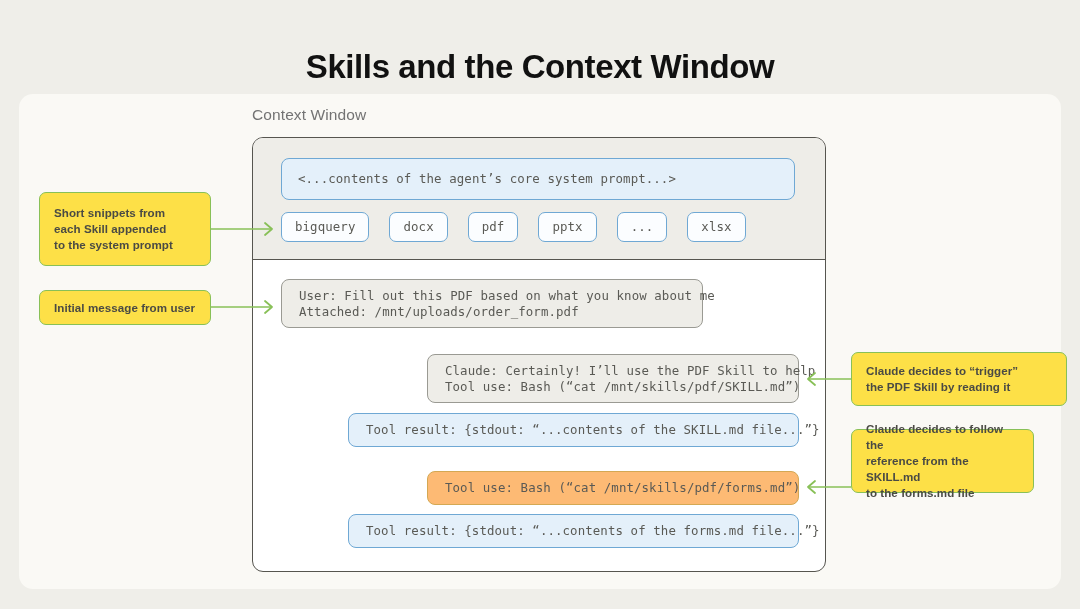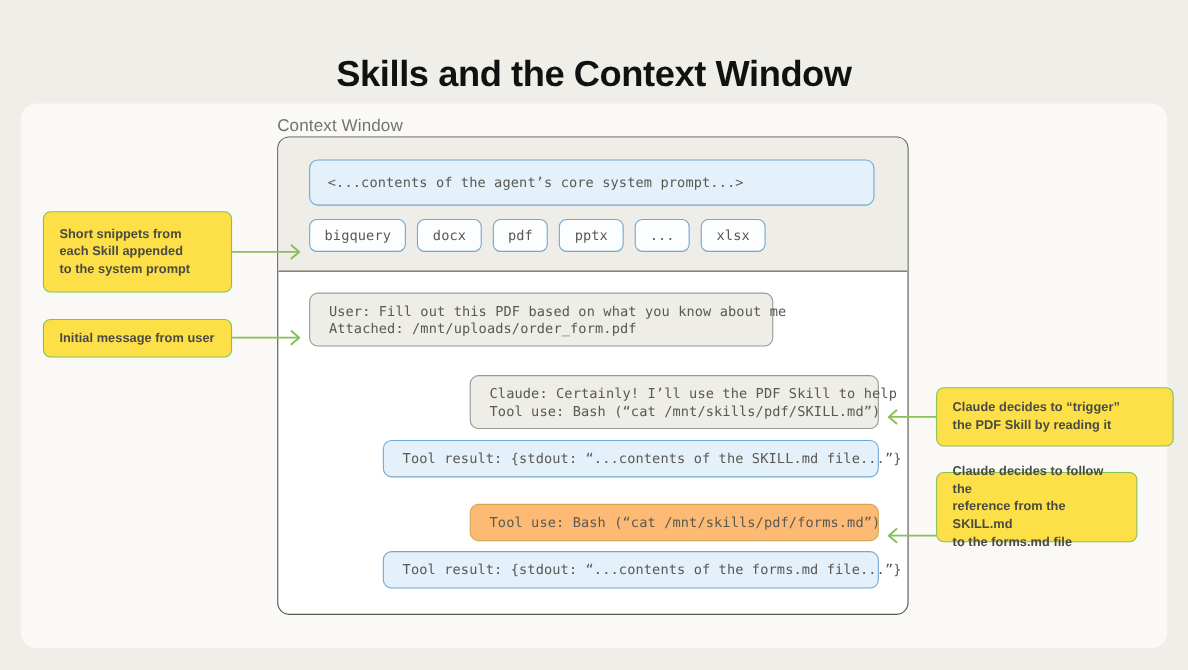--- a/index.html
+++ b/index.html
@@ -48,21 +48,21 @@
     font-size: 15.5px;
     font-weight: 500;
     color: #737373;
     letter-spacing: 0.1px;
   }
 
   
   .cw-box {
     position: absolute;
     left: 252px;
-    top: 124px;
+    top: 137px;
     width: 574px;
     height: 435px;
     border: 1.4px solid #56554F;
     border-radius: 11px;
     background: #FFFFFF;
     box-sizing: border-box;
     overflow: hidden;
   }
   .cw-top {
     position: absolute;
@@ -98,21 +98,21 @@
     white-space: pre;
     line-height: 16px;
   }
 
   
   .chips {
     position: absolute;
     left: 28px;
     top: 74px;
     display: flex;
-    gap: 10px;
+    gap: 20px;
   }
   .chip {
     height: 30px;
     background: #FBFDFF;
     border: 1.4px solid #6FA8D4;
     border-radius: 7px;
     display: flex;
     align-items: center;
     justify-content: center;
     padding: 0 13px;

